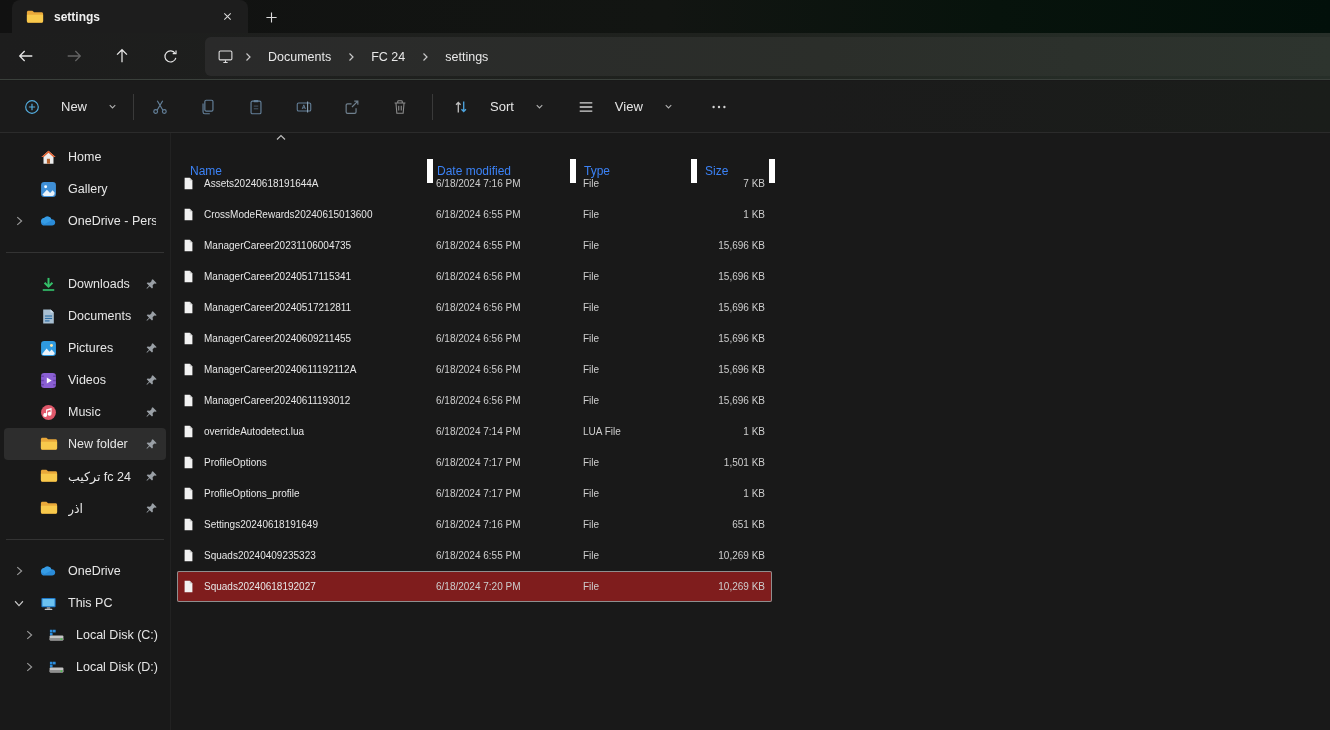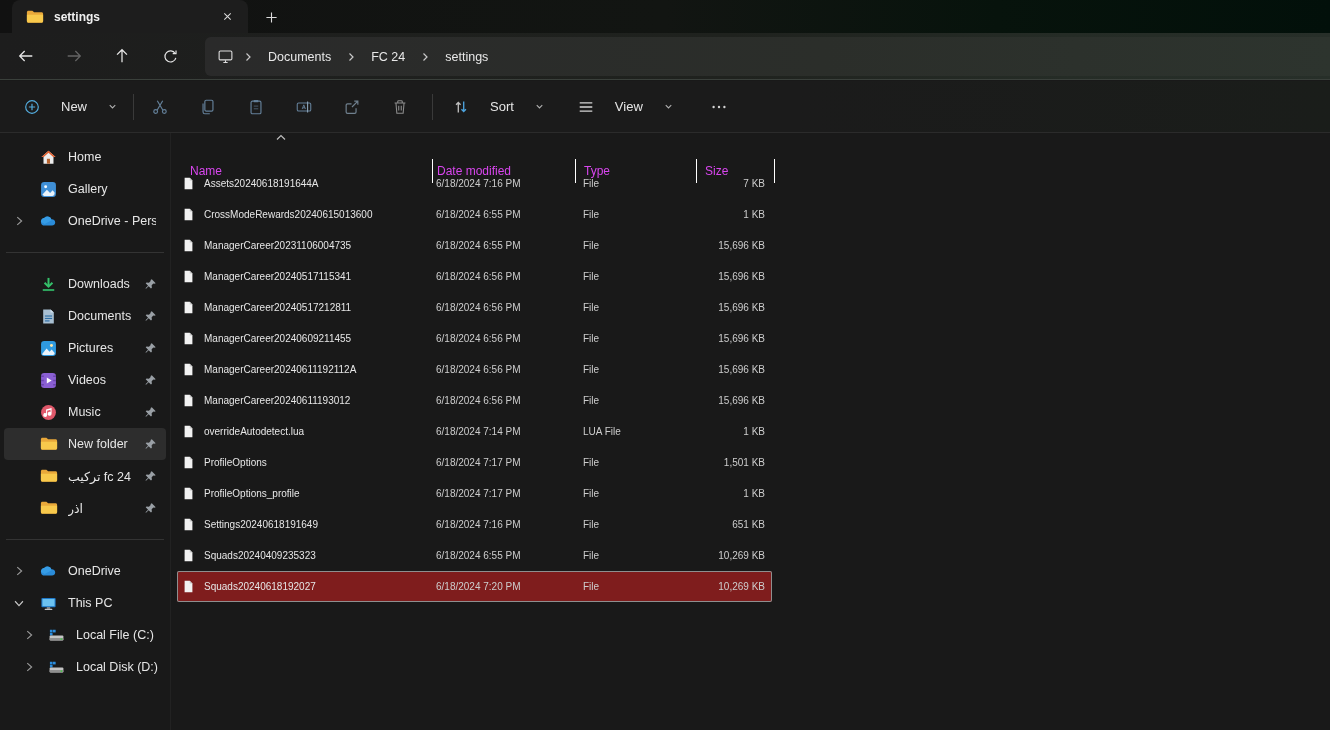--- a/index.html
+++ b/index.html
@@ -31,36 +31,36 @@
   .toolbar { position:absolute; left:0; top:81px; width:1330px; height:52px;
     background:linear-gradient(90deg,#1b1b1b 0%,#1b1b1b 60%,#1a1d1a 100%);
     border-bottom:1px solid #2b2b2b; display:flex; align-items:center; }
   .tbtn { display:flex; align-items:center; gap:20px; height:34px; padding:0 9px; border-radius:4px; font-size:13px; color:#e6e6e6; }
   .ticonbtn { width:40px; height:34px; display:flex; align-items:center; justify-content:center; border-radius:4px; }
   .tsep { width:1px; height:26px; background:#3a3a3a; margin:0 6px; }
   .tbtn svg, .ticonbtn svg { display:block; }
 
   
   .sidebar { position:absolute; left:0; top:133px; width:170px; height:597px; padding-top:8px; overflow:hidden; }
-  .sideitem { height:32px; display:flex; align-items:center; padding-left:36px; position:relative; border-radius:4px; margin:0 4px; }
+  .sideitem { height:32px; display:flex; align-items:center; padding-left:36px; position:relative; border-radius:4px; margin:0 4px;text-align:right; }
   .sideitem.indent { padding-left:44px; }
   .sideitem.selected { background:#2d2d2d; }
   .sideitem .chev { position:absolute; left:8px; top:9px; width:14px; height:14px; }
   .sideitem.indent .chev { left:18px; }
   .sideitem .sicon { width:17px; height:17px; flex:0 0 17px; }
   .sideitem .slabel { font-size:12.5px; margin-left:11px; white-space:nowrap; overflow:hidden; max-width:88px; color:#e6e6e6; }
   .sideitem .pin { position:absolute; right:8px; top:9px; width:14px; height:14px; }
   .sidediv { height:1px; background:#333; margin:15px 6px 15px 6px; }
   .vline { position:absolute; left:170px; top:133px; width:1px; height:597px; background:#222; }
 
   
   .content { position:absolute; left:171px; top:133px; width:1159px; height:597px; }
   .sortcaret { position:absolute; left:104px; top:0px; width:12px; height:8px; }
   .listheader { display:flex; height:28px; align-items:center; margin-left:7px; width:598px; }
-  .hcell { font-size:12px; color:#d946ef; height:24px; display:flex; align-items:center; border-right:1px solid #ffffff;margin-top:48px; }
+  .hcell { font-size:12px; color:#3b82f6; height:24px; display:flex; align-items:center; border-right:6px solid #ffffff;margin-top:48px; }
   .hc-name { width:255px; padding-left:12px; }
   .hc-date { width:143px; padding-left:4px; }
   .hc-type { width:121px; padding-left:8px; }
   .hc-size { width:78px; padding-left:8px; }
   .rows { margin-top:7px; }
   .frow { display:flex; align-items:center; height:31px; margin-left:6px; width:595px; border-radius:2px; }
   .frow.selected { background:#7f1d1d; box-shadow:inset 0 0 0 1px #8f8f8f; }
   .fc { font-size:10px; white-space:nowrap; overflow:hidden; }
   .fc-name { width:256px; display:flex; align-items:center; padding-left:5px; color:#e6e6e6; }
   .fc-name svg { width:13px; height:15px; flex:0 0 13px; margin-right:9px; }
@@ -359,21 +359,21 @@
       <span class="sicon"><svg viewBox="0 0 16 16" width="17" height="17">
           <g fill="#2b8dde">
             <rect x="1.8" y="2.6" width="2.5" height="2.5"></rect>
             <rect x="4.7" y="2.6" width="2.5" height="2.5"></rect>
             <rect x="1.8" y="5.5" width="2.5" height="2.5"></rect>
           </g>
           <rect x="1.5" y="8" width="13" height="4.8" rx="1" fill="#c4c4c4"></rect>
           <rect x="1.5" y="10.4" width="13" height="2.4" rx="1" fill="#8f8f8f"></rect>
           <circle cx="12.6" cy="11.4" r=".8" fill="#3fd13f"></circle>
         </svg></span>
-      <span class="slabel">Local File (C:)</span>
+      <span class="slabel">Local Disk (C:)</span>
     </div>
     <div class="sideitem indent">
       <span class="chev"><svg viewBox="0 0 16 16" width="14" height="14" fill="none" stroke="#9a9a9a" stroke-width="1.3">
           <path d="M6 3.5L11 8l-5 4.5"></path>
         </svg></span>
       <span class="sicon"><svg viewBox="0 0 16 16" width="17" height="17">
           <g fill="#2b8dde">
             <rect x="1.8" y="2.6" width="2.5" height="2.5"></rect>
             <rect x="4.7" y="2.6" width="2.5" height="2.5"></rect>
             <rect x="1.8" y="5.5" width="2.5" height="2.5"></rect>

